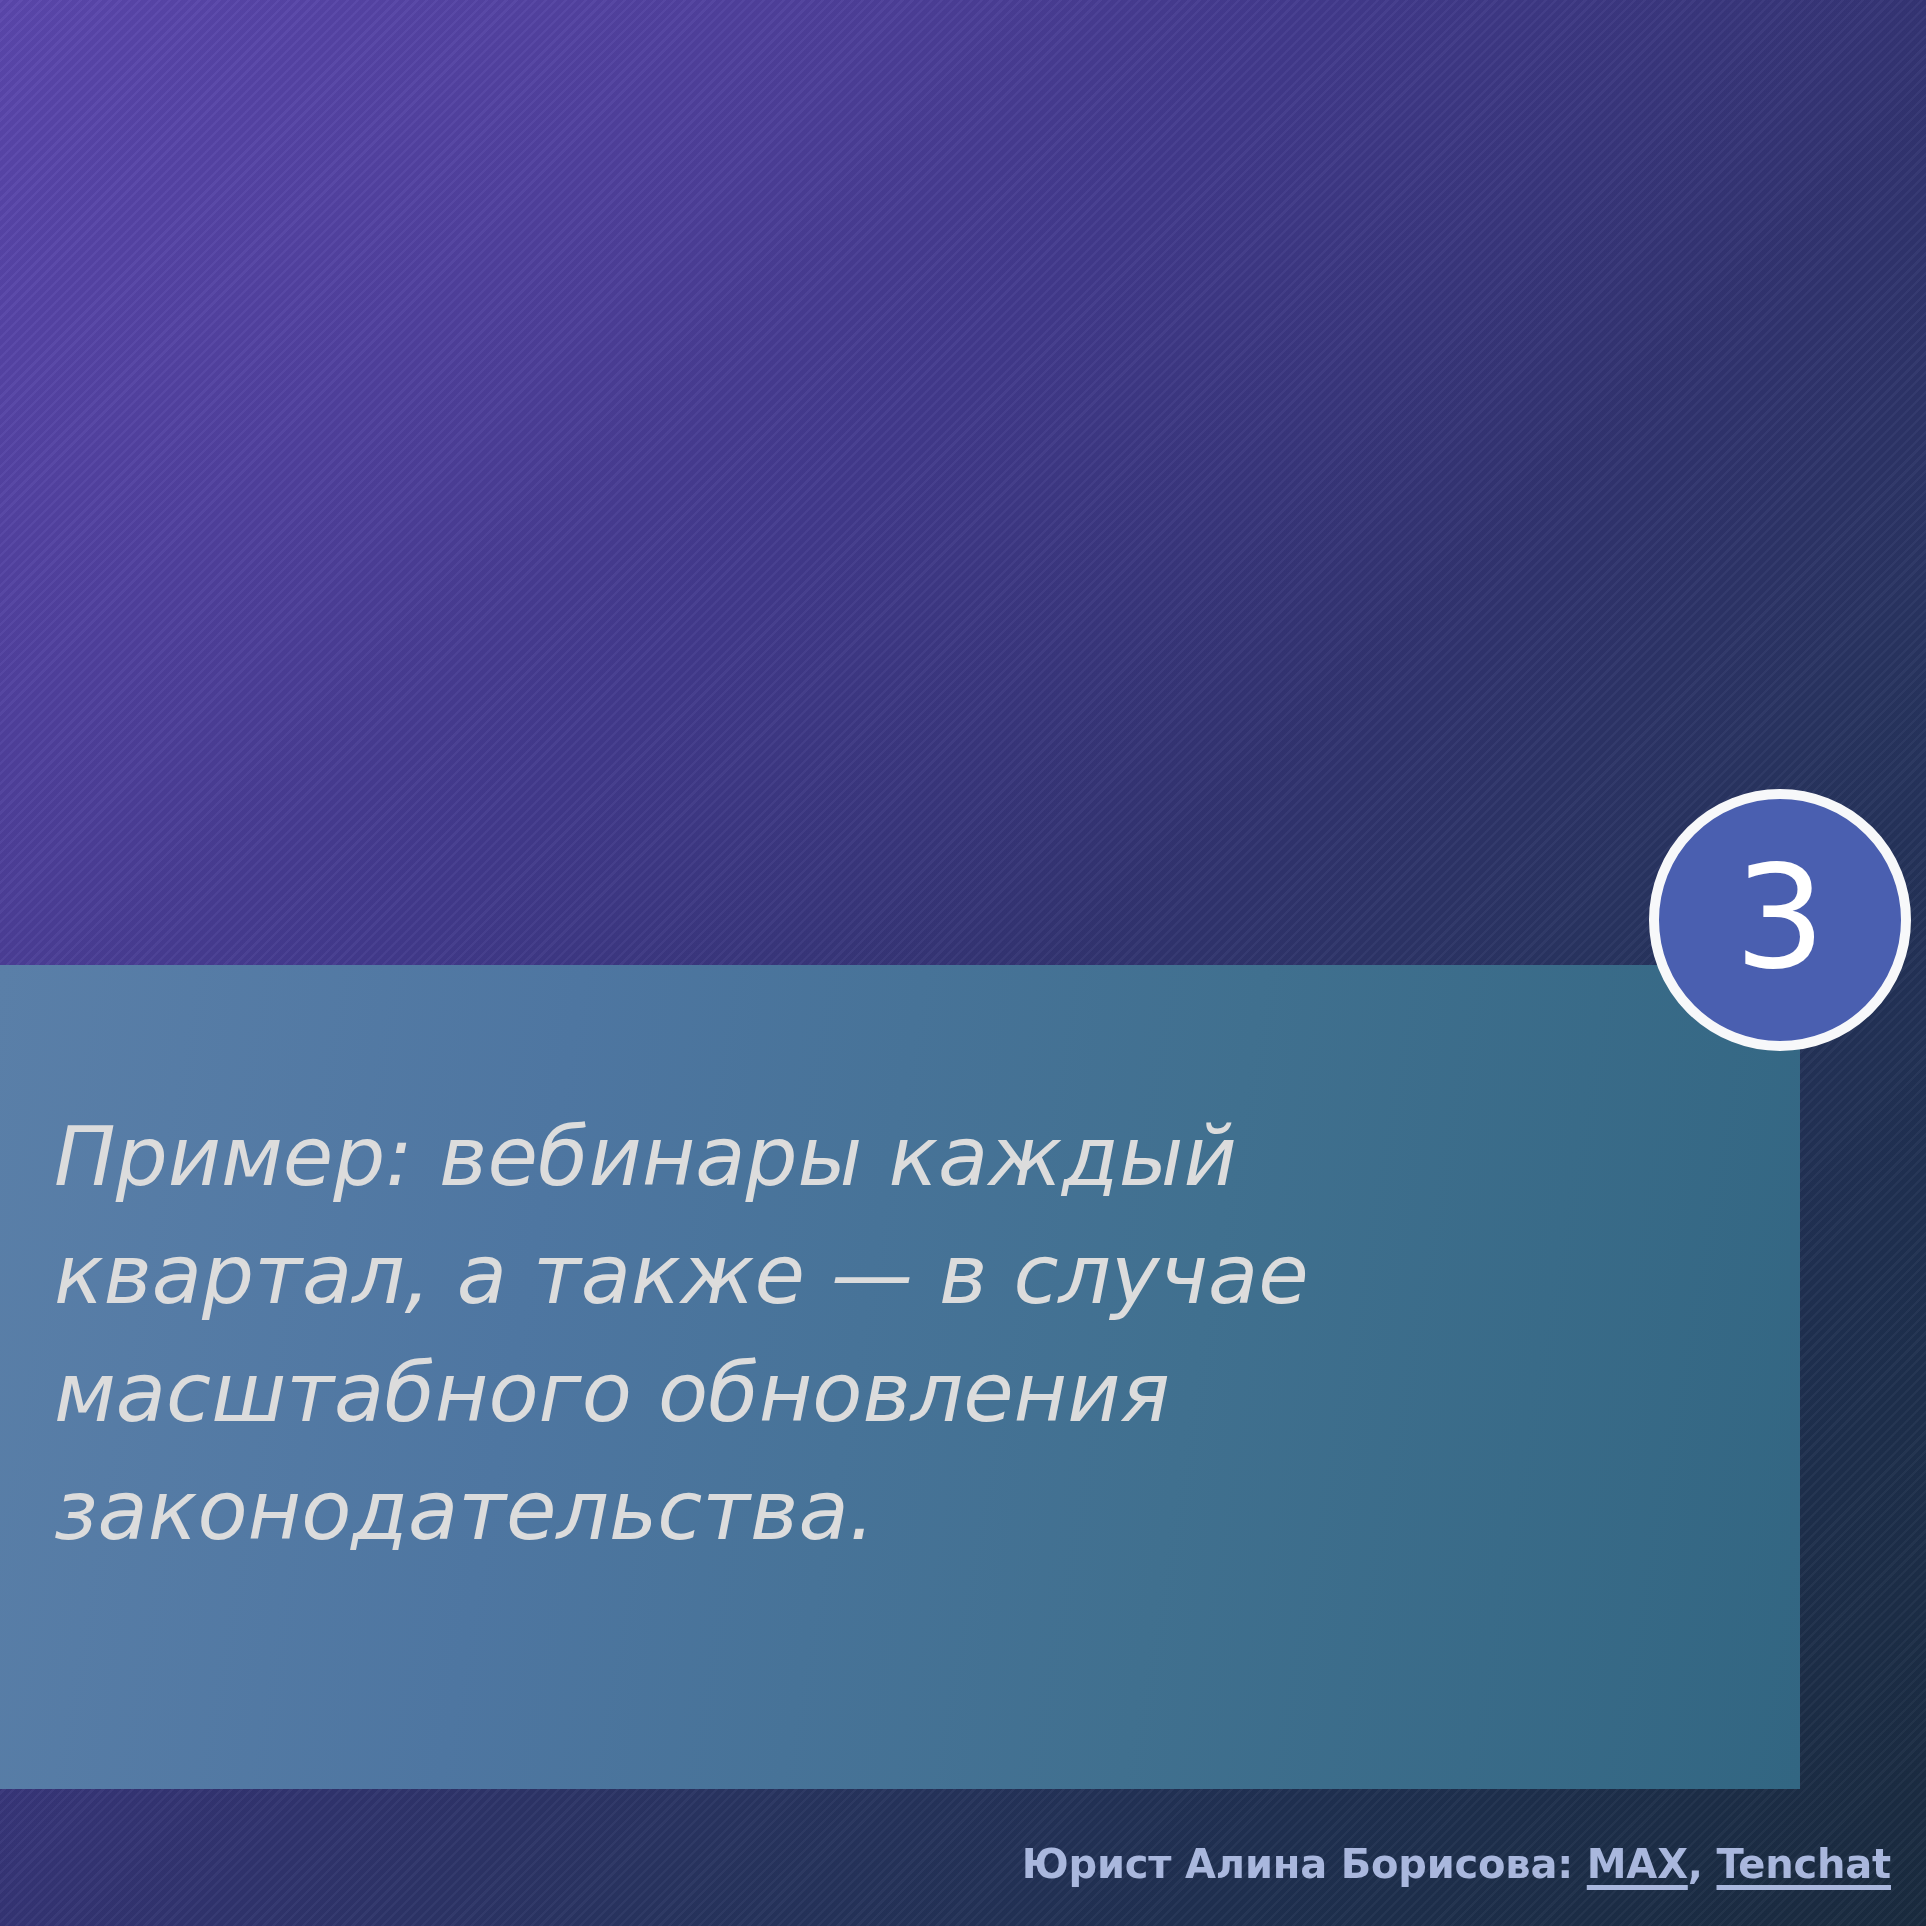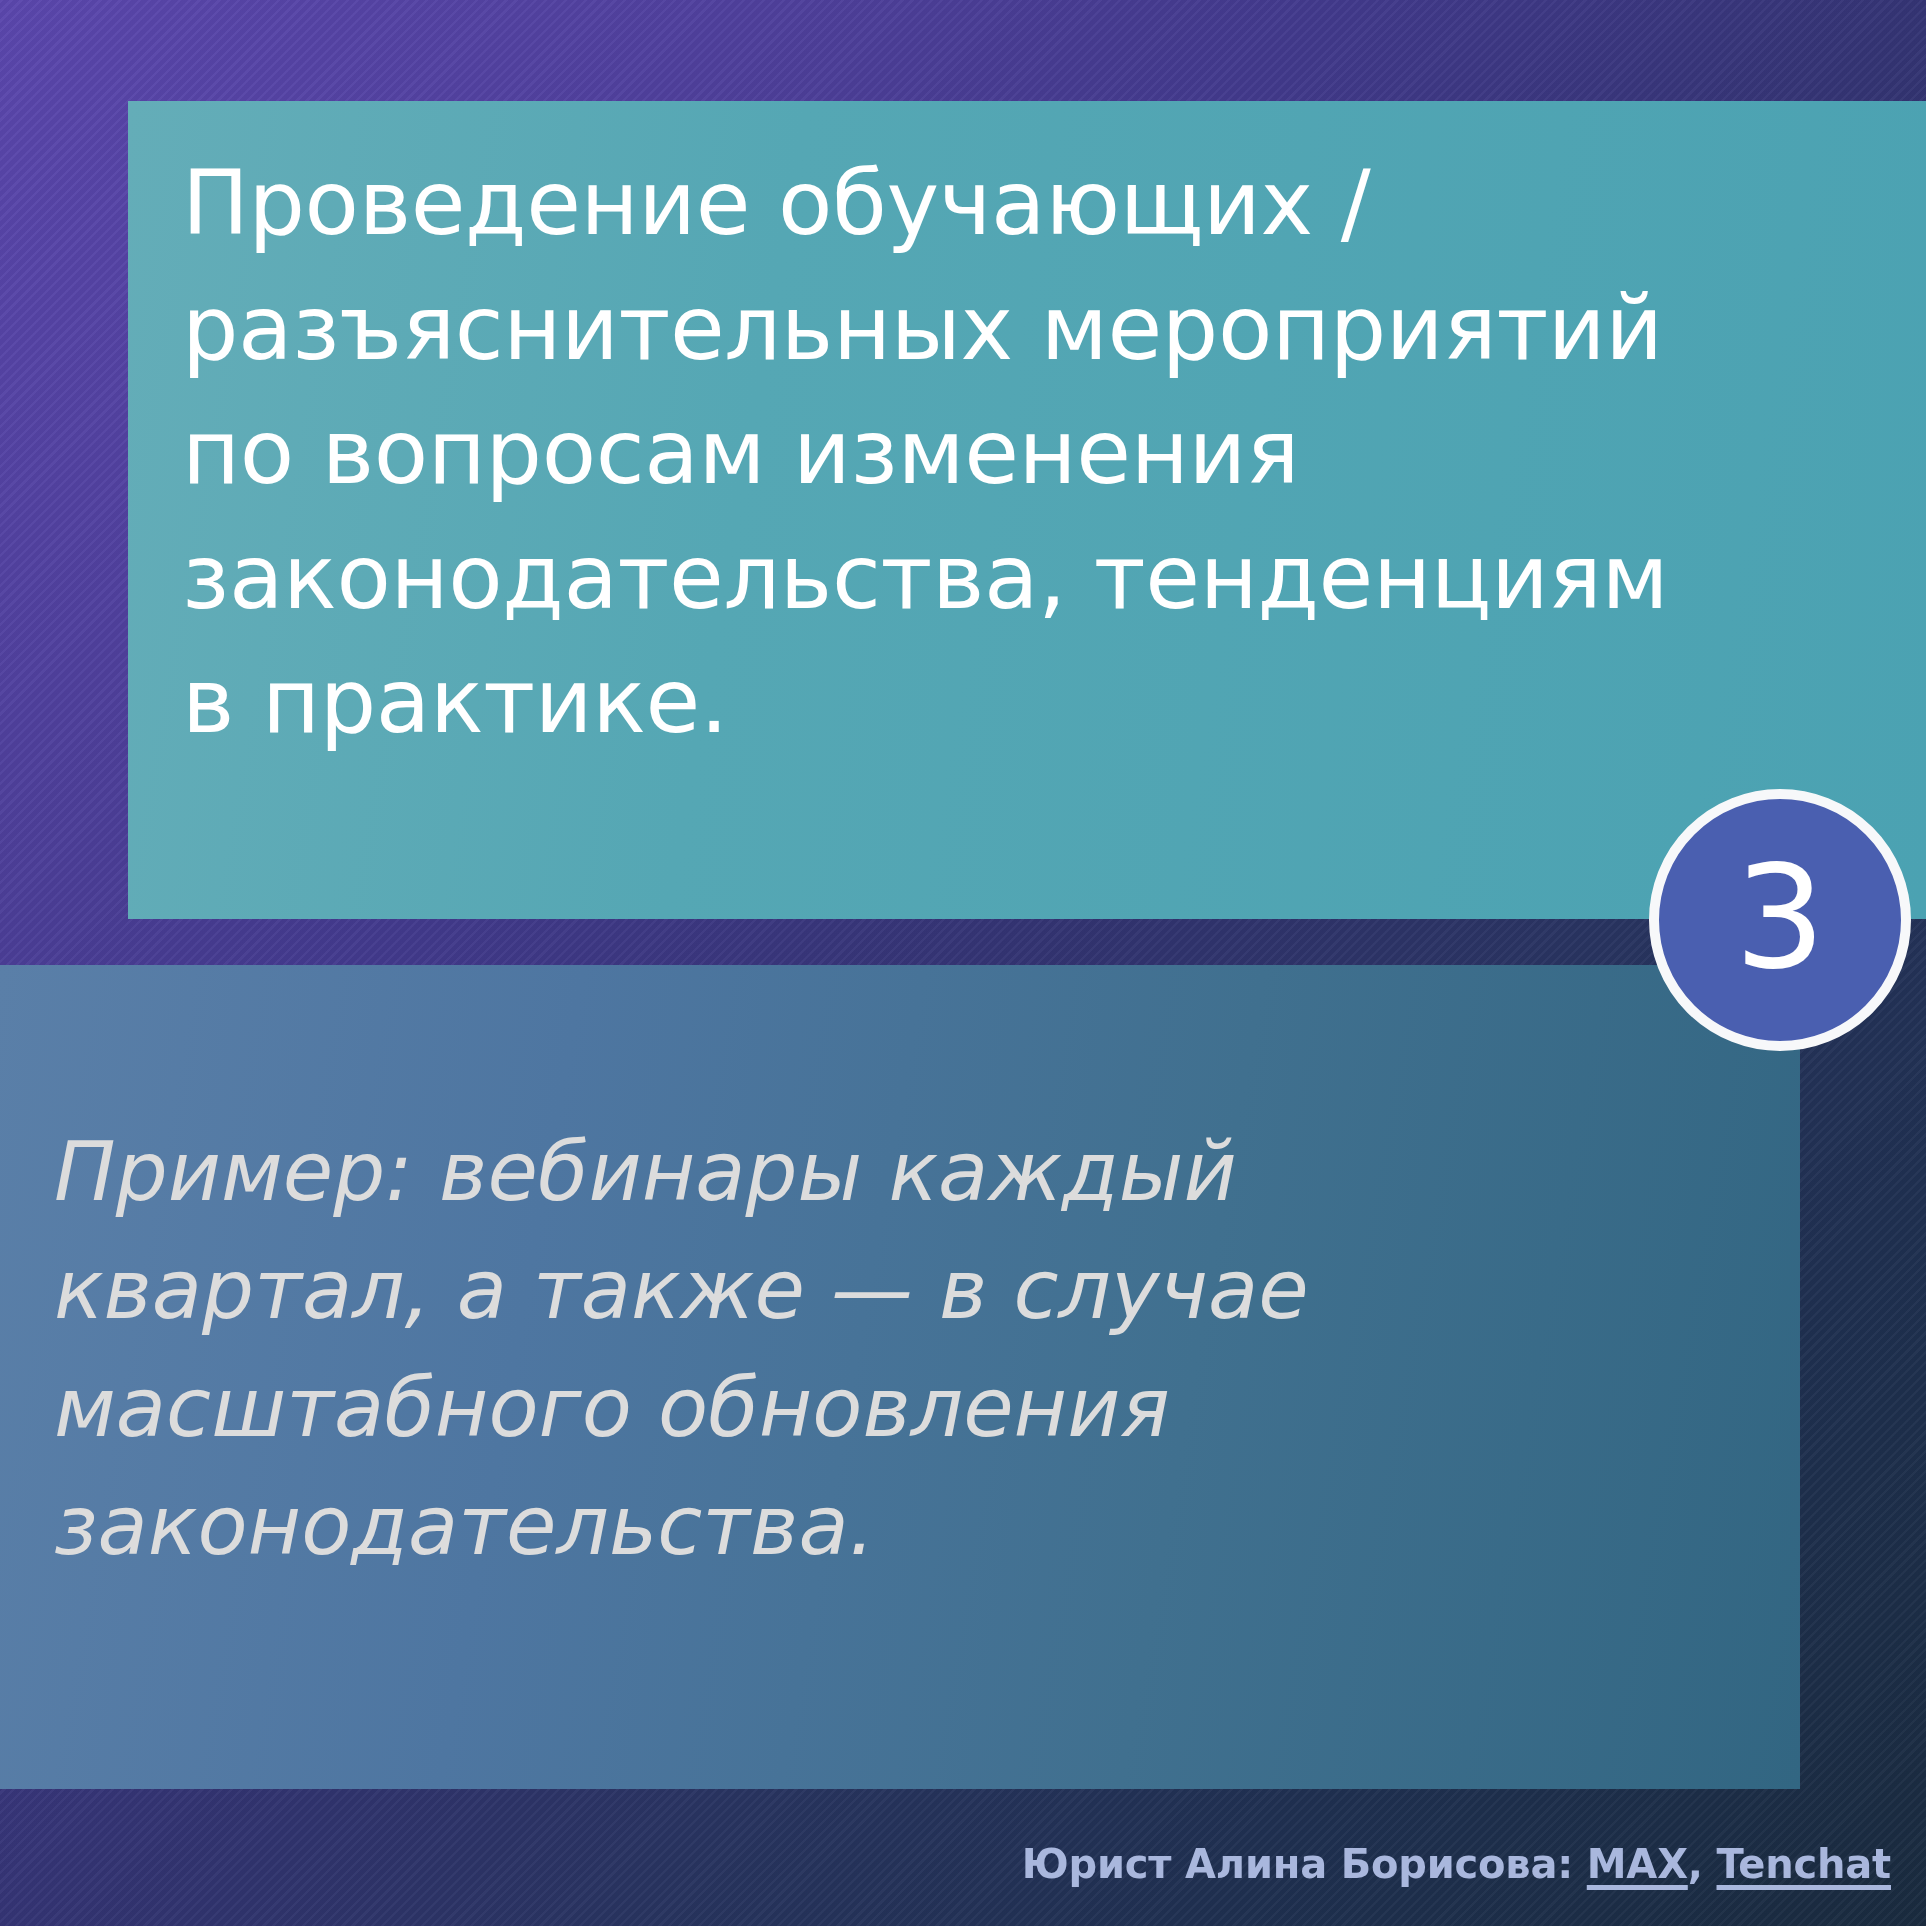--- a/index.html
+++ b/index.html
@@ -90,21 +90,21 @@
     left: 0px;
     top: 965px;
     width: 1800px;
     height: 824px;
     background: linear-gradient(100deg, #5a7fa8 0%, #4e76a1 30%, #40708f 65%, #326682 100%);
     z-index: 10;
   }
   #example-text {
     position: absolute;
     left: 54px;
-    top: 148px;
+    top: 133px;
     width: 1541px;
     color: #dcdcdc;
     font-size: 82px;
     line-height: 1.44;
     font-style: italic;
     font-weight: 400;
     white-space: pre-line;
   }
 
   
@@ -126,27 +126,20 @@
     color: #a9b7dd;
   }
 </style>
 </head>
 <body>
 
 <div id="slide">
 
   <div id="texture"></div>
 
-  <div id="teal-panel">
-    <div id="title-text">Проведение обучающих /
-разъяснительных мероприятий
-по вопросам изменения
-законодательства, тенденциям
-в практике.</div>
-  </div>
 
   <div id="badge">
     <span id="badge-number">3</span>
   </div>
 
   <div id="blue-panel">
     <div id="example-text">Пример: вебинары каждый квартал, а также — в случае масштабного обновления законодательства.</div>
   </div>
 
   <div id="footer"><span>Юрист Алина Борисова:</span> <a class="link" href="#">MAX</a><span>,</span> <a class="link" href="#">Tenchat</a></div>

